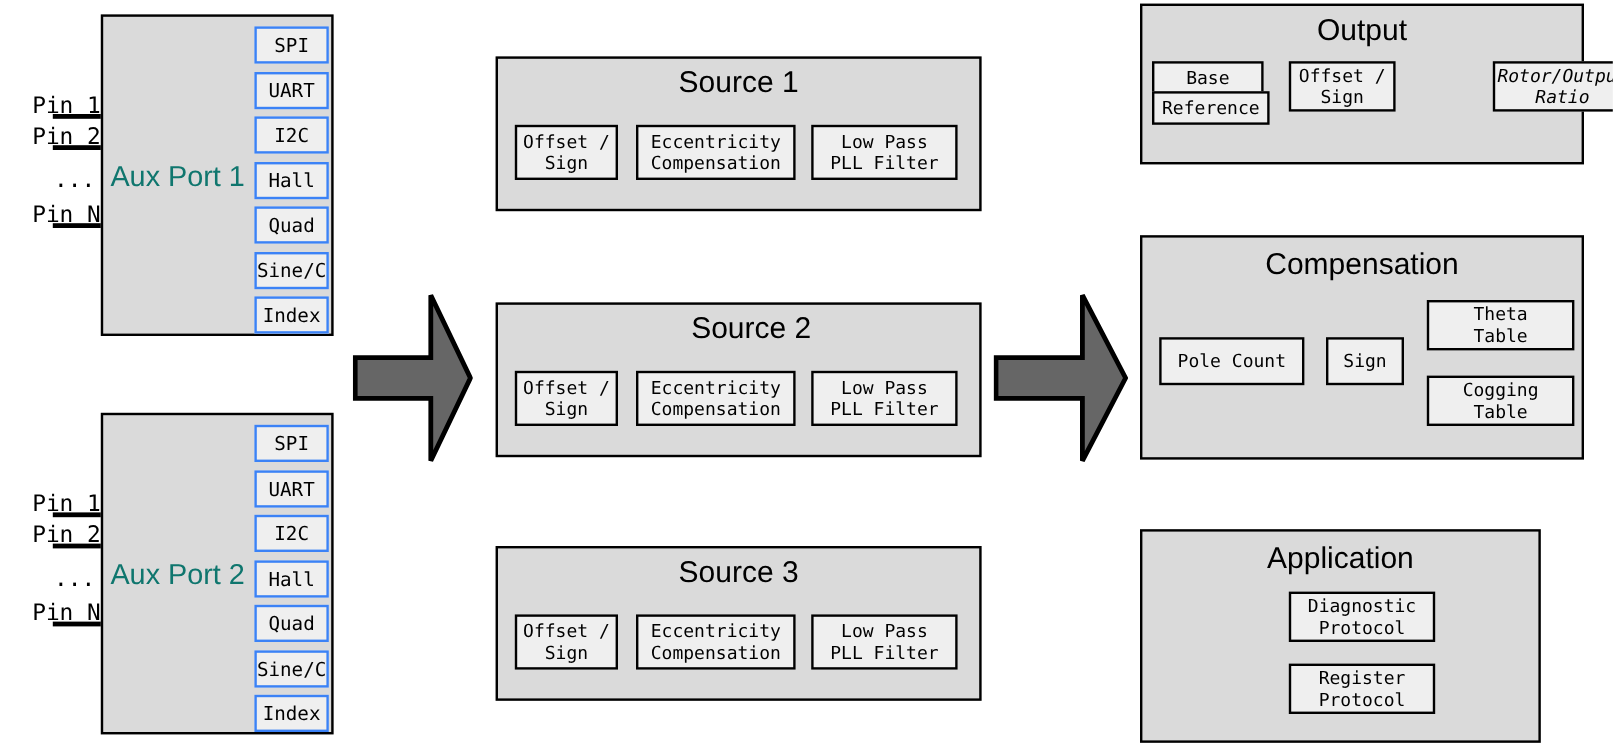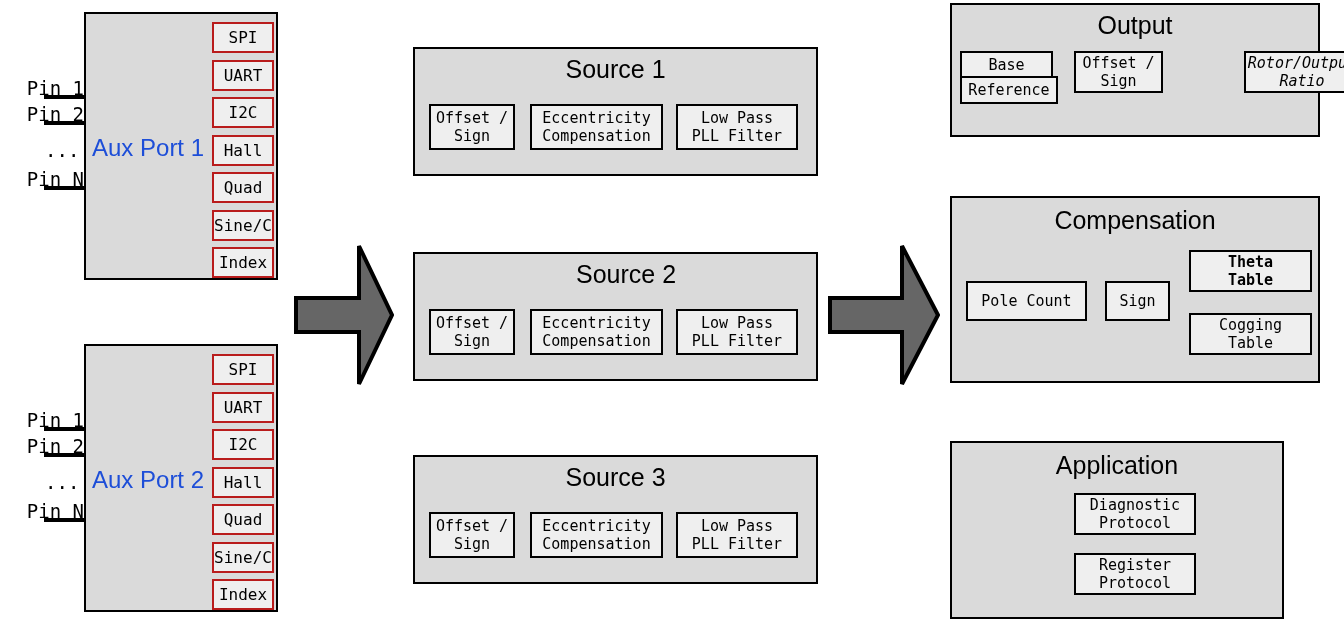--- a/index.html
+++ b/index.html
@@ -62,27 +62,27 @@
     position: absolute;
     background: #dadada;
     border: 2px solid #000000;
     box-sizing: border-box;
   }
   .aux-label {
     position: absolute;
     font-family: "Liberation Sans", sans-serif;
     font-size: 24px;
     line-height: 28px;
-    color: #1d4ed8;
+    color: #0f766e;
     white-space: nowrap;
   }
   .proto {
     position: absolute;
     background: #efefef;
-    border: 2px solid #b91c1c;
+    border: 2px solid #3b82f6;
     box-sizing: border-box;
     display: flex;
     align-items: center;
     justify-content: center;
     font-family: "DejaVu Sans Mono", "Liberation Mono", monospace;
     font-size: 16px;
     line-height: 18px;
     color: #000000;
     white-space: nowrap;
   }
@@ -213,21 +213,21 @@
 Sign</div>
   <div class="chip" style="left:1244px; top:51px; width:116px; height:42px;font-style:italic;">Rotor/Output
 Ratio</div>
   <div class="chip" style="left:960px; top:76px; width:98px; height:28px;">Reference</div>
 
   <div class="panel" style="left:950px; top:196px; width:370px; height:187px;">
     <div class="panel-title" style="top:8px;">Compensation</div>
   </div>
   <div class="chip" style="left:966px; top:281px; width:121px; height:40px;">Pole Count</div>
   <div class="chip" style="left:1105px; top:281px; width:65px; height:40px;">Sign</div>
-  <div class="chip" style="left:1189px; top:250px; width:123px; height:42px;font-weight:bold;">Theta
+  <div class="chip" style="left:1189px; top:250px; width:123px; height:42px;">Theta
 Table</div>
   <div class="chip" style="left:1189px; top:313px; width:123px; height:42px;">Cogging
 Table</div>
 
   <div class="panel" style="left:950px; top:441px; width:334px; height:178px;">
     <div class="panel-title" style="top:8px;">Application</div>
   </div>
   <div class="chip" style="left:1074px; top:493px; width:122px; height:42px;">Diagnostic
 Protocol</div>
   <div class="chip" style="left:1074px; top:553px; width:122px; height:42px;">Register

